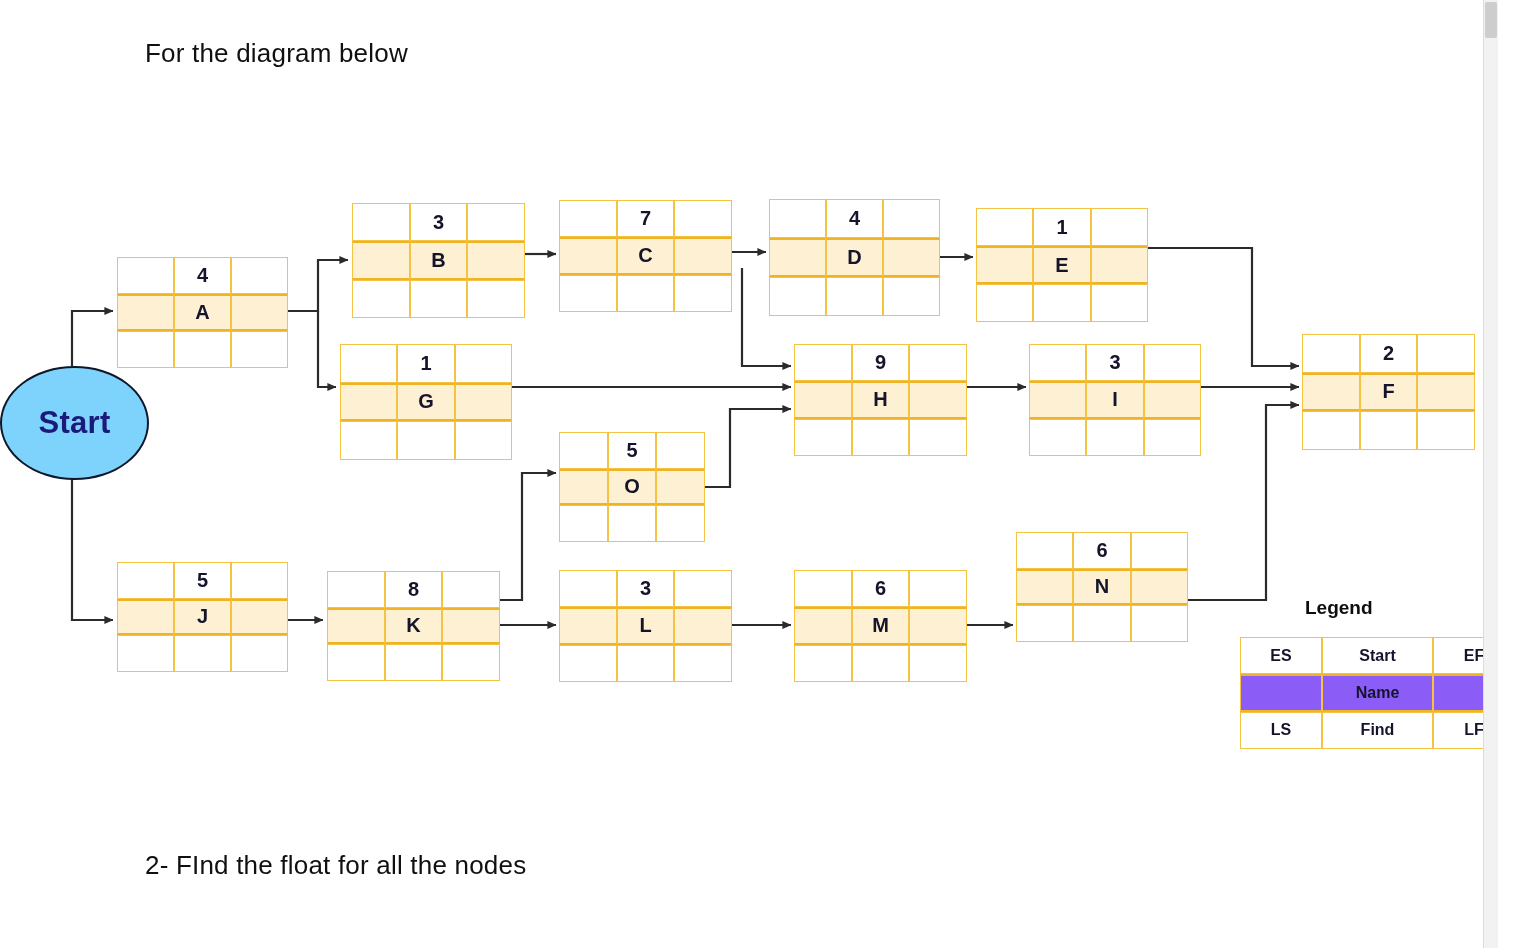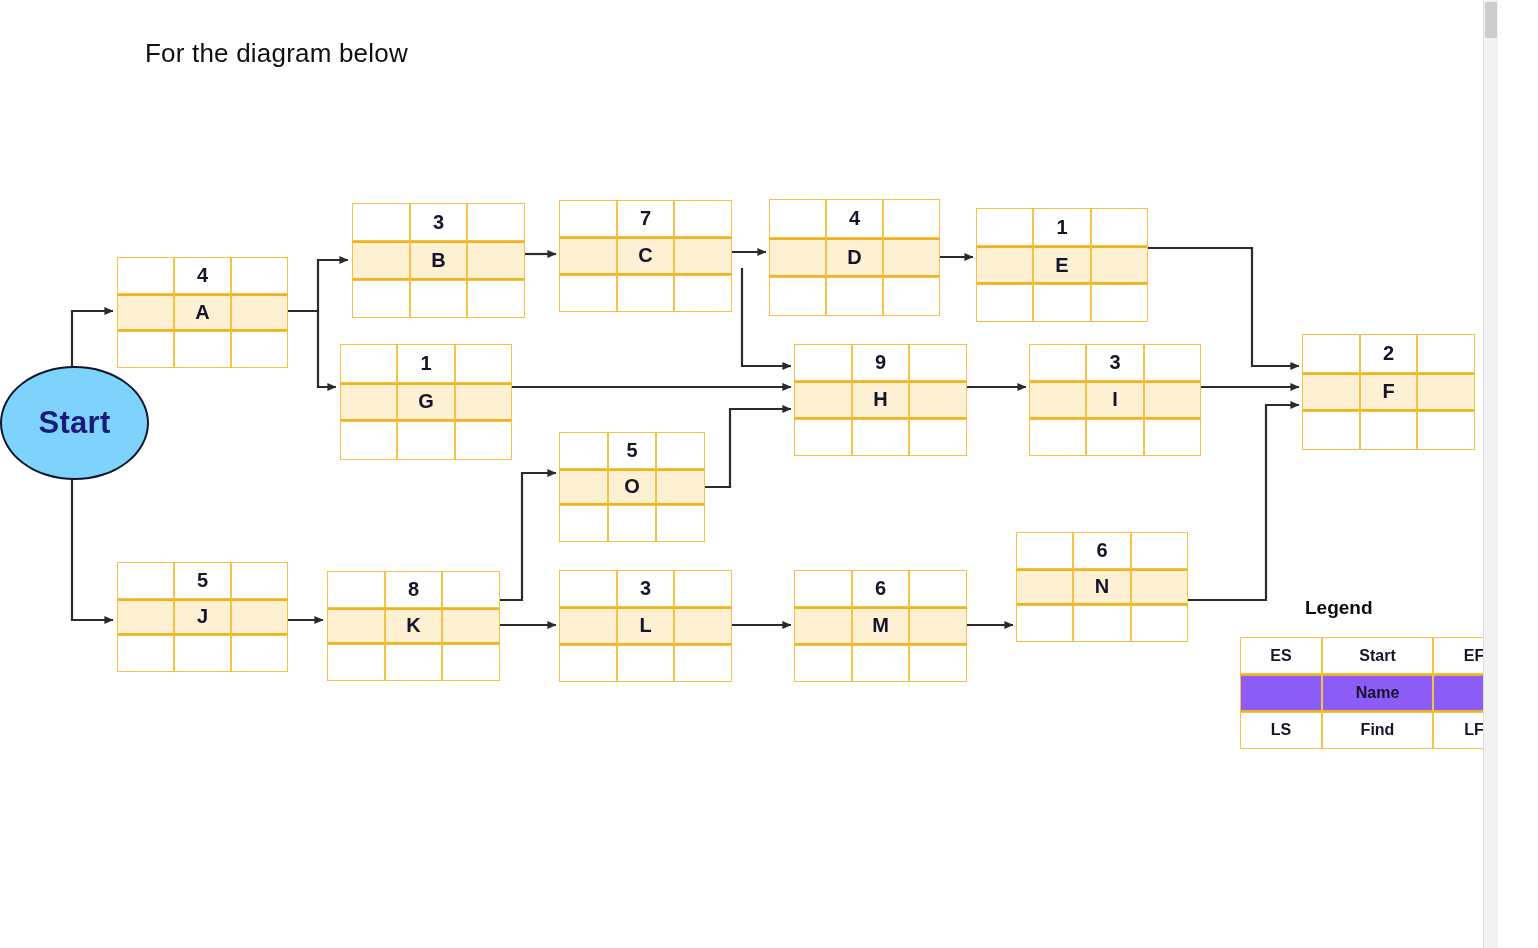--- a/index.html
+++ b/index.html
@@ -388,19 +388,20 @@
     <div class="cell">Start</div>
     <div class="cell">EF</div>
     <div class="cell mid"></div>
     <div class="cell mid">Name</div>
     <div class="cell mid"></div>
     <div class="cell">LS</div>
     <div class="cell">Find</div>
     <div class="cell">LF</div>
   </div>
 
+  <div class="prompt-text" style="left:145px; top:850px;">2- FInd the float for all the nodes</div>
 
   <div class="page-divider"></div>
   <div class="scroll-strip">
     <div class="scroll-thumb"></div>
   </div>
 
 </div>
 
 </body></html>

